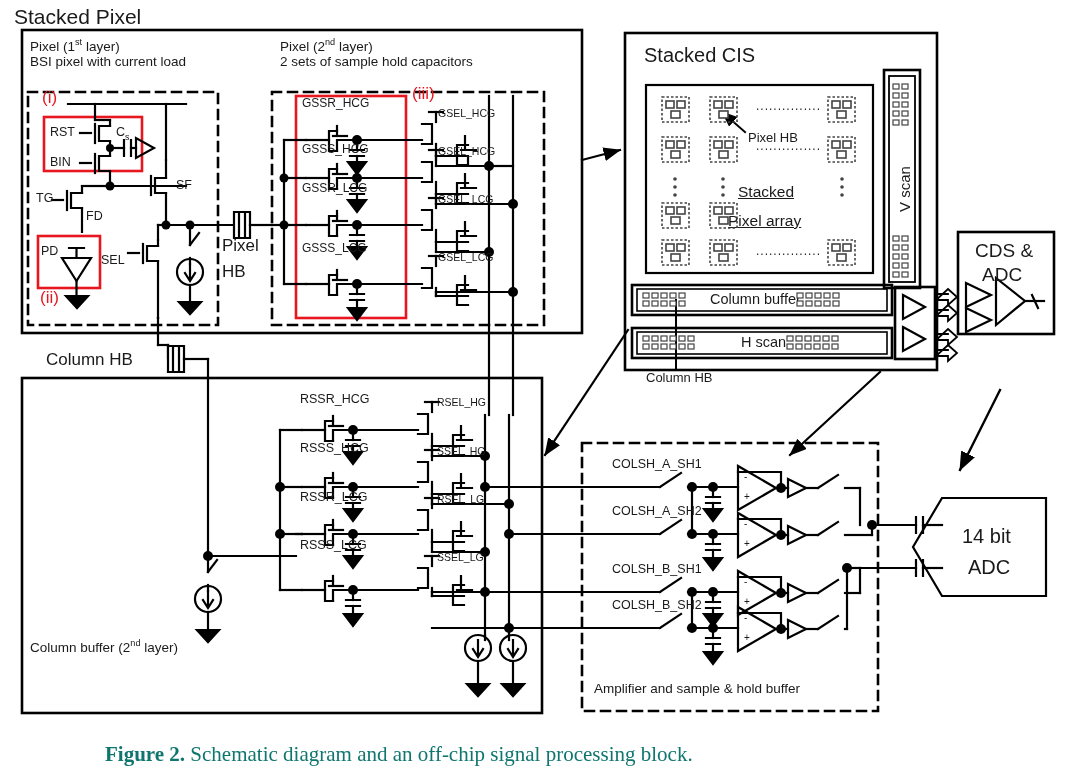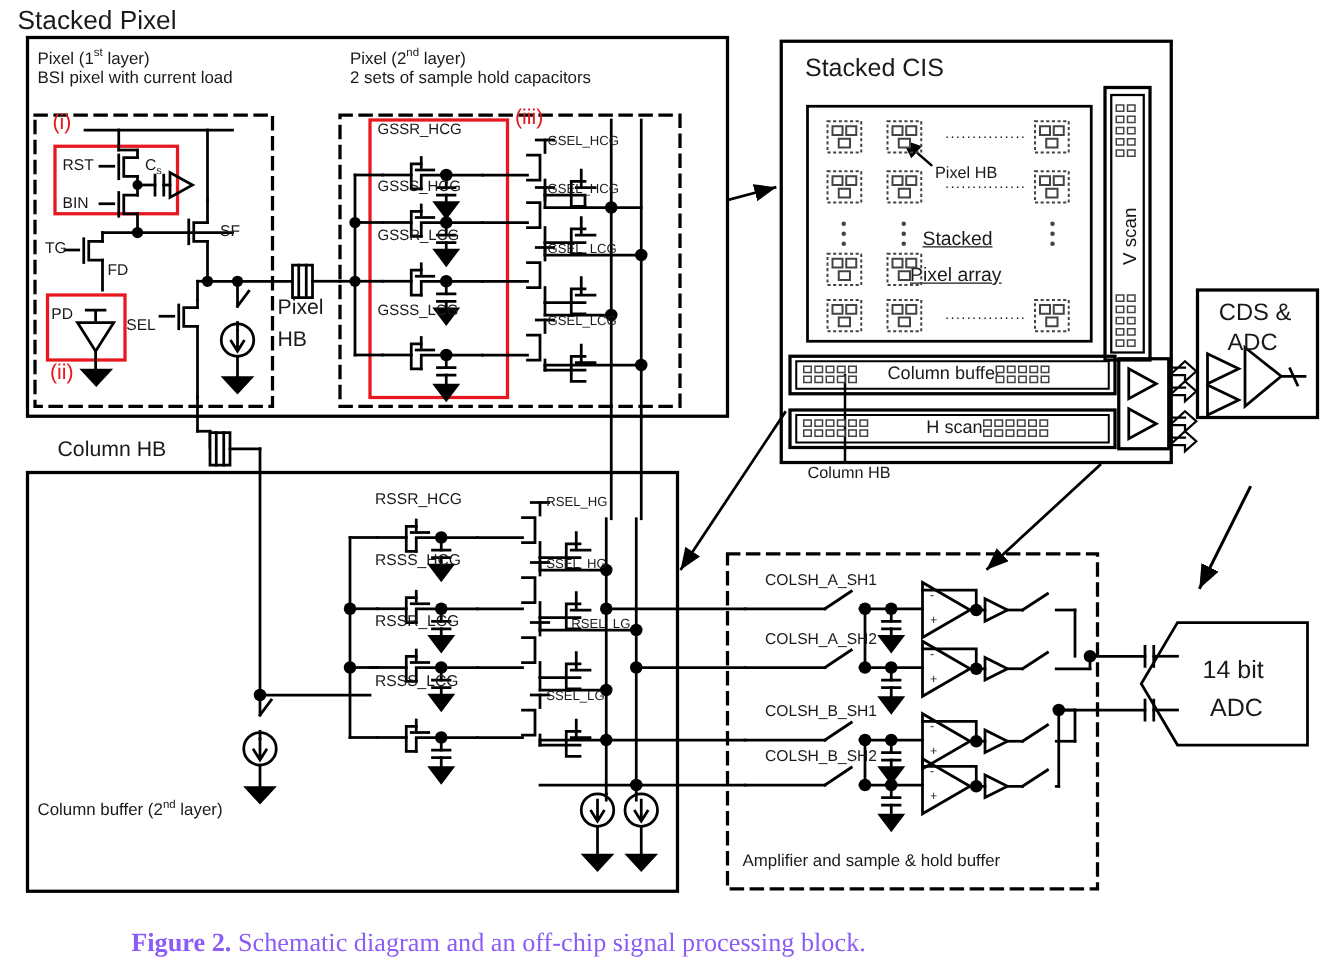--- a/index.html
+++ b/index.html
@@ -2,21 +2,21 @@
 <html><head>
 <meta charset="utf-8">
 <style>
   html,body{margin:0;padding:0;background:#ffffff;}
   body{width:1066px;height:783px;font-family:"Liberation Sans",sans-serif;color:#000;}
   #root{position:relative;width:1066px;height:783px;overflow:hidden;background:#fff;}
   .abs{position:absolute;}
   svg{display:block;}
   .t{position:absolute;font-family:"Liberation Sans",sans-serif;color:#1a1a1a;white-space:nowrap;line-height:1.12;}
   .red{color:#e8171f;}
-  .cap{position:absolute;font-family:"Liberation Serif",serif;color:#8b5cf6;white-space:nowrap;}
+  .cap{position:absolute;font-family:"Liberation Serif",serif;color:#0f766e;white-space:nowrap;}
   .cap b{font-weight:bold;}
   sup{font-size:0.68em;vertical-align:super;margin-top:28px;}
   .vscan-lbl{position:absolute;transform-origin:left top;transform:rotate(-90deg);
              font-family:"Liberation Sans",sans-serif;white-space:nowrap;color:#1a1a1a;}
 </style>
 </head>
 <body>
 
 <div id="root">
 
@@ -542,21 +542,21 @@
 
   <div class="t" style="left:46px;top:350px;font-size:17px;">Column HB</div>
 
   <div class="t" style="left:300px;top:392px;font-size:12.5px;">RSSR_HCG</div>
   <div class="t" style="left:300px;top:441px;font-size:12.5px;">RSSS_HCG</div>
   <div class="t" style="left:300px;top:490px;font-size:12.5px;">RSSR_LCG</div>
   <div class="t" style="left:300px;top:538px;font-size:12.5px;">RSSS_LCG</div>
 
   <div class="t" style="left:437px;top:397px;font-size:10.5px;">RSEL_HG</div>
   <div class="t" style="left:437px;top:446px;font-size:10.5px;">SSEL_HG</div>
-  <div class="t" style="left:437px;top:494px;font-size:10.5px;margin-left:20px;">RSEL_LG</div>
+  <div class="t" style="left:437px;top:494px;font-size:10.5px;">RSEL_LG</div>
   <div class="t" style="left:437px;top:552px;font-size:10.5px;">SSEL_LG</div>
 
   <div class="t" style="left:30px;top:638px;font-size:13.5px;"><span>Column buffer  (2<sup>nd</sup> layer)</span></div>
 
   <div class="t" style="left:644px;top:44px;font-size:20px;">Stacked CIS</div>
   <div class="t" style="left:748px;top:131px;font-size:13px;">Pixel HB</div>
   <div class="t" style="left:738px;top:183px;font-size:15.5px;text-decoration:underline;">Stacked</div>
   <div class="t" style="left:728px;top:212px;font-size:15.5px;text-decoration:underline;">Pixel array</div>
   <div class="vscan-lbl" style="left:896px;top:212px;font-size:15px;">V scan</div>
   <div class="t" style="left:710px;top:291px;font-size:14.5px;">Column buffer</div>

